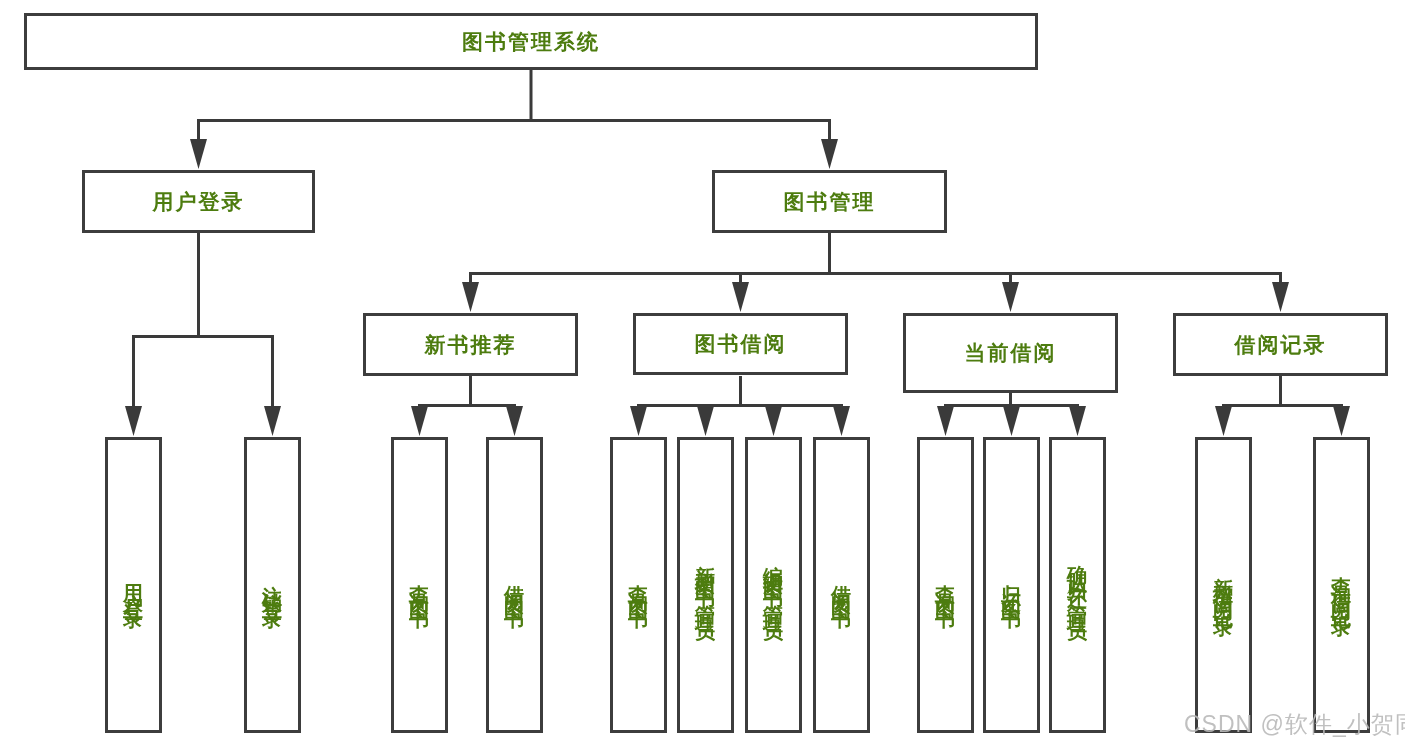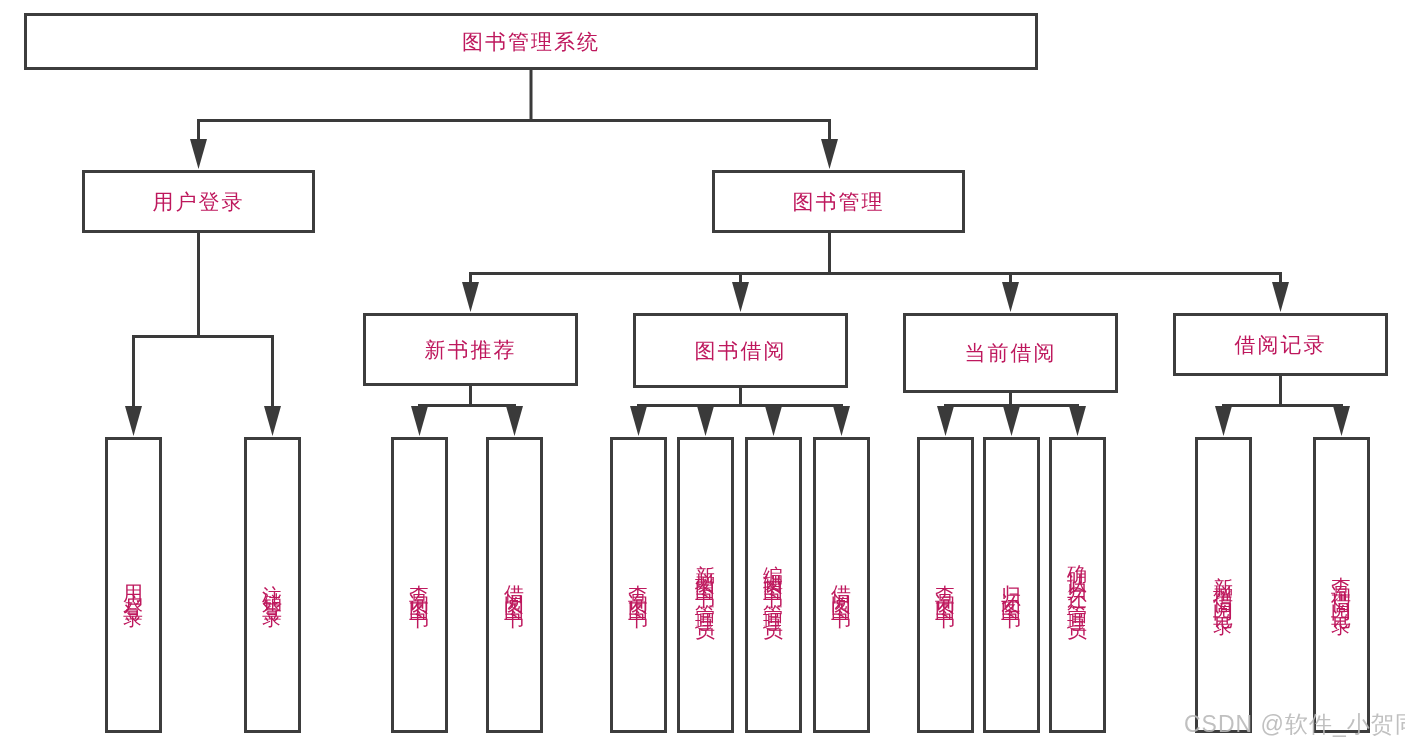--- a/index.html
+++ b/index.html
@@ -18,25 +18,26 @@
     z-index: 1;
   }
   .node {
     position: absolute;
     box-sizing: border-box;
     background: #ffffff;
     border: 3px solid #3d3d3d;
     display: flex;
     align-items: center;
     justify-content: center;
-    color: #be185d;
+    color: #4d7c0f;
     font-size: 21px;
     letter-spacing: 2px;
     z-index: 2;
     white-space: nowrap;
+    font-weight: bold;
   }
   .leaf {
     font-size: 20px;
   }
   .leaf .vtext {
     writing-mode: vertical-rl;
     text-orientation: mixed;
     letter-spacing: 8px;
     line-height: 1;
     white-space: nowrap;
@@ -104,28 +105,28 @@
     </g>
   </svg>
 
   <div class="node" style="left:24px; top:13px; width:1014px; height:57px;">
     <span>图书管理系统</span>
   </div>
 
   <div class="node" style="left:82px; top:170px; width:233px; height:63px;">
     <span>用户登录</span>
   </div>
-  <div class="node" style="left:712px; top:170px; width:253px; height:63px;">
+  <div class="node" style="left:712px; top:170px; width:235px; height:63px;">
     <span>图书管理</span>
   </div>
 
-  <div class="node" style="left:363px; top:313px; width:215px; height:73px;">
+  <div class="node" style="left:363px; top:313px; width:215px; height:63px;">
     <span>新书推荐</span>
   </div>
-  <div class="node" style="left:633px; top:313px; width:215px; height:75px;text-align:center;">
+  <div class="node" style="left:633px; top:313px; width:215px; height:62px;text-align:center;">
     <span>图书借阅</span>
   </div>
   <div class="node" style="left:903px; top:313px; width:215px; height:80px;">
     <span>当前借阅</span>
   </div>
   <div class="node" style="left:1173px; top:313px; width:215px; height:63px;">
     <span>借阅记录</span>
   </div>
 
   <div class="node leaf" style="left:105px; top:437px; width:57px; height:296px;">

